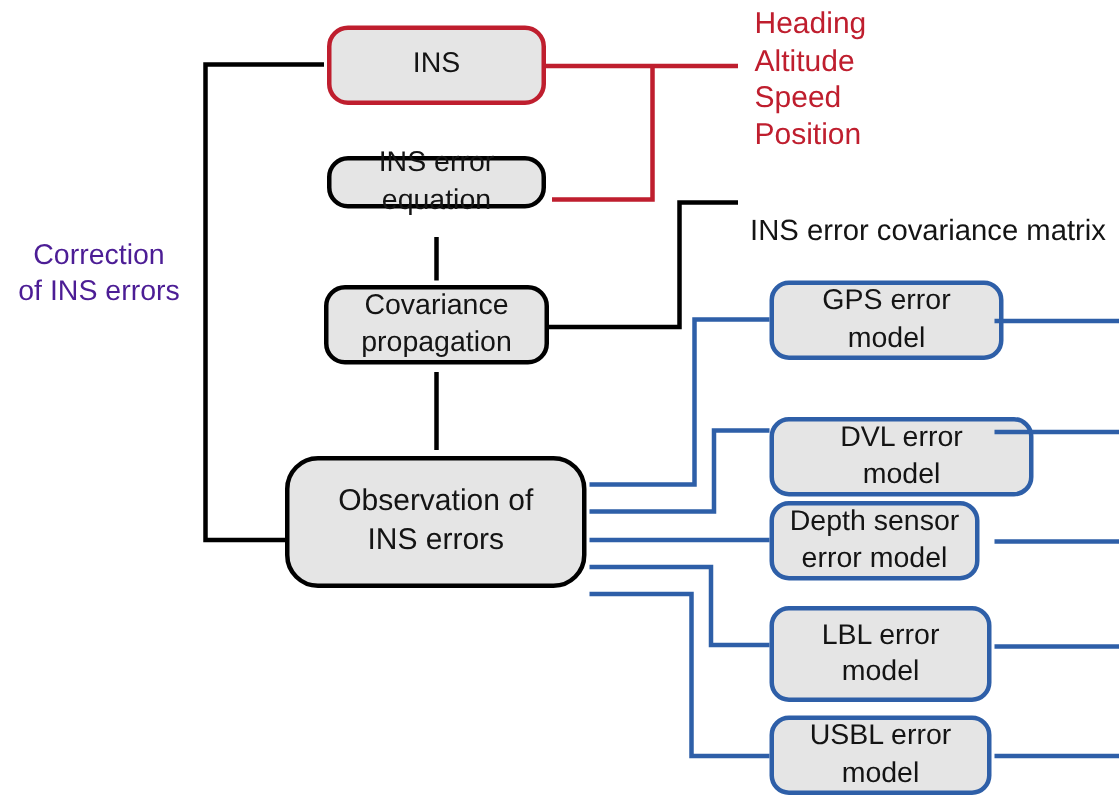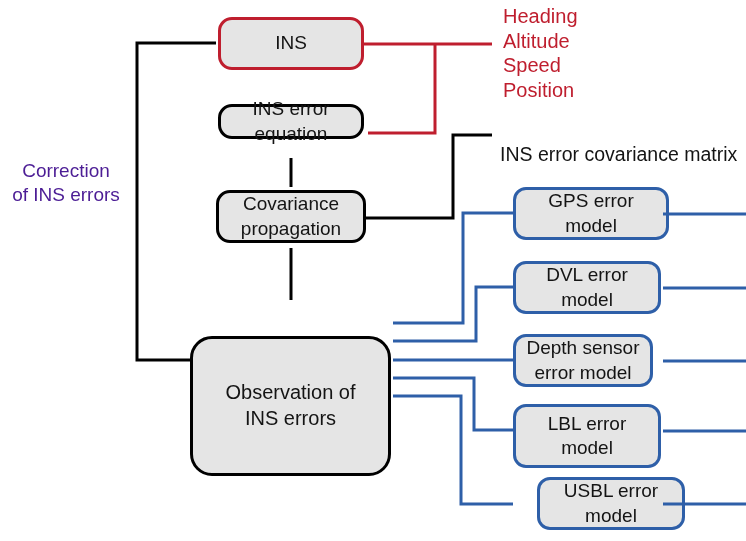--- a/index.html
+++ b/index.html
@@ -31,26 +31,26 @@
     color: #141414;
     z-index: 2;
   }
   .black-node { border: 3px solid #000000; border-radius: 14px; }
   .red-node   { border: 3px solid var(--red); border-radius: 14px; }
   .blue-node  { border: 3px solid var(--blue); border-radius: 13px; }
 
   .node-ins   { left: 218px; top: 17px;  width: 146px; height: 53px; }
   .node-eq    { left: 218px; top: 104px; width: 146px; height: 35px; }
   .node-cov   { left: 216px; top: 190px; width: 150px; height: 53px; }
-  .node-obs   { left: 190px; top: 304px; width: 201px; height: 140px; border-radius: 22px; font-size: 20px; margin-top: 32px; }
+  .node-obs   { left: 190px; top: 304px; width: 201px; height: 88px; border-radius: 22px; font-size: 20px; }
   .node-gps   { left: 513px; top: 187px; width: 156px; height: 53px; }
-  .node-dvl   { left: 513px; top: 261px; width: 148px; height: 53px; }
+  .node-dvl   { left: 513px; top: 278px; width: 176px; height: 53px; }
   .node-depth { left: 513px; top: 334px; width: 140px; height: 53px; }
   .node-lbl   { left: 513px; top: 404px; width: 148px; height: 64px; }
-  .node-usbl  { left: 513px; top: 477px; width: 148px; height: 53px; margin-left: 24px; }
+  .node-usbl  { left: 513px; top: 477px; width: 148px; height: 53px; }
 
   .side-label {
     position: absolute;
     white-space: pre-line;
     z-index: 2;
   }
   .label-correction {
     left: 2px; top: 159px; width: 128px;
     text-align: center; font-size: 19px; line-height: 1.25; color: #4c1d95;
   }

